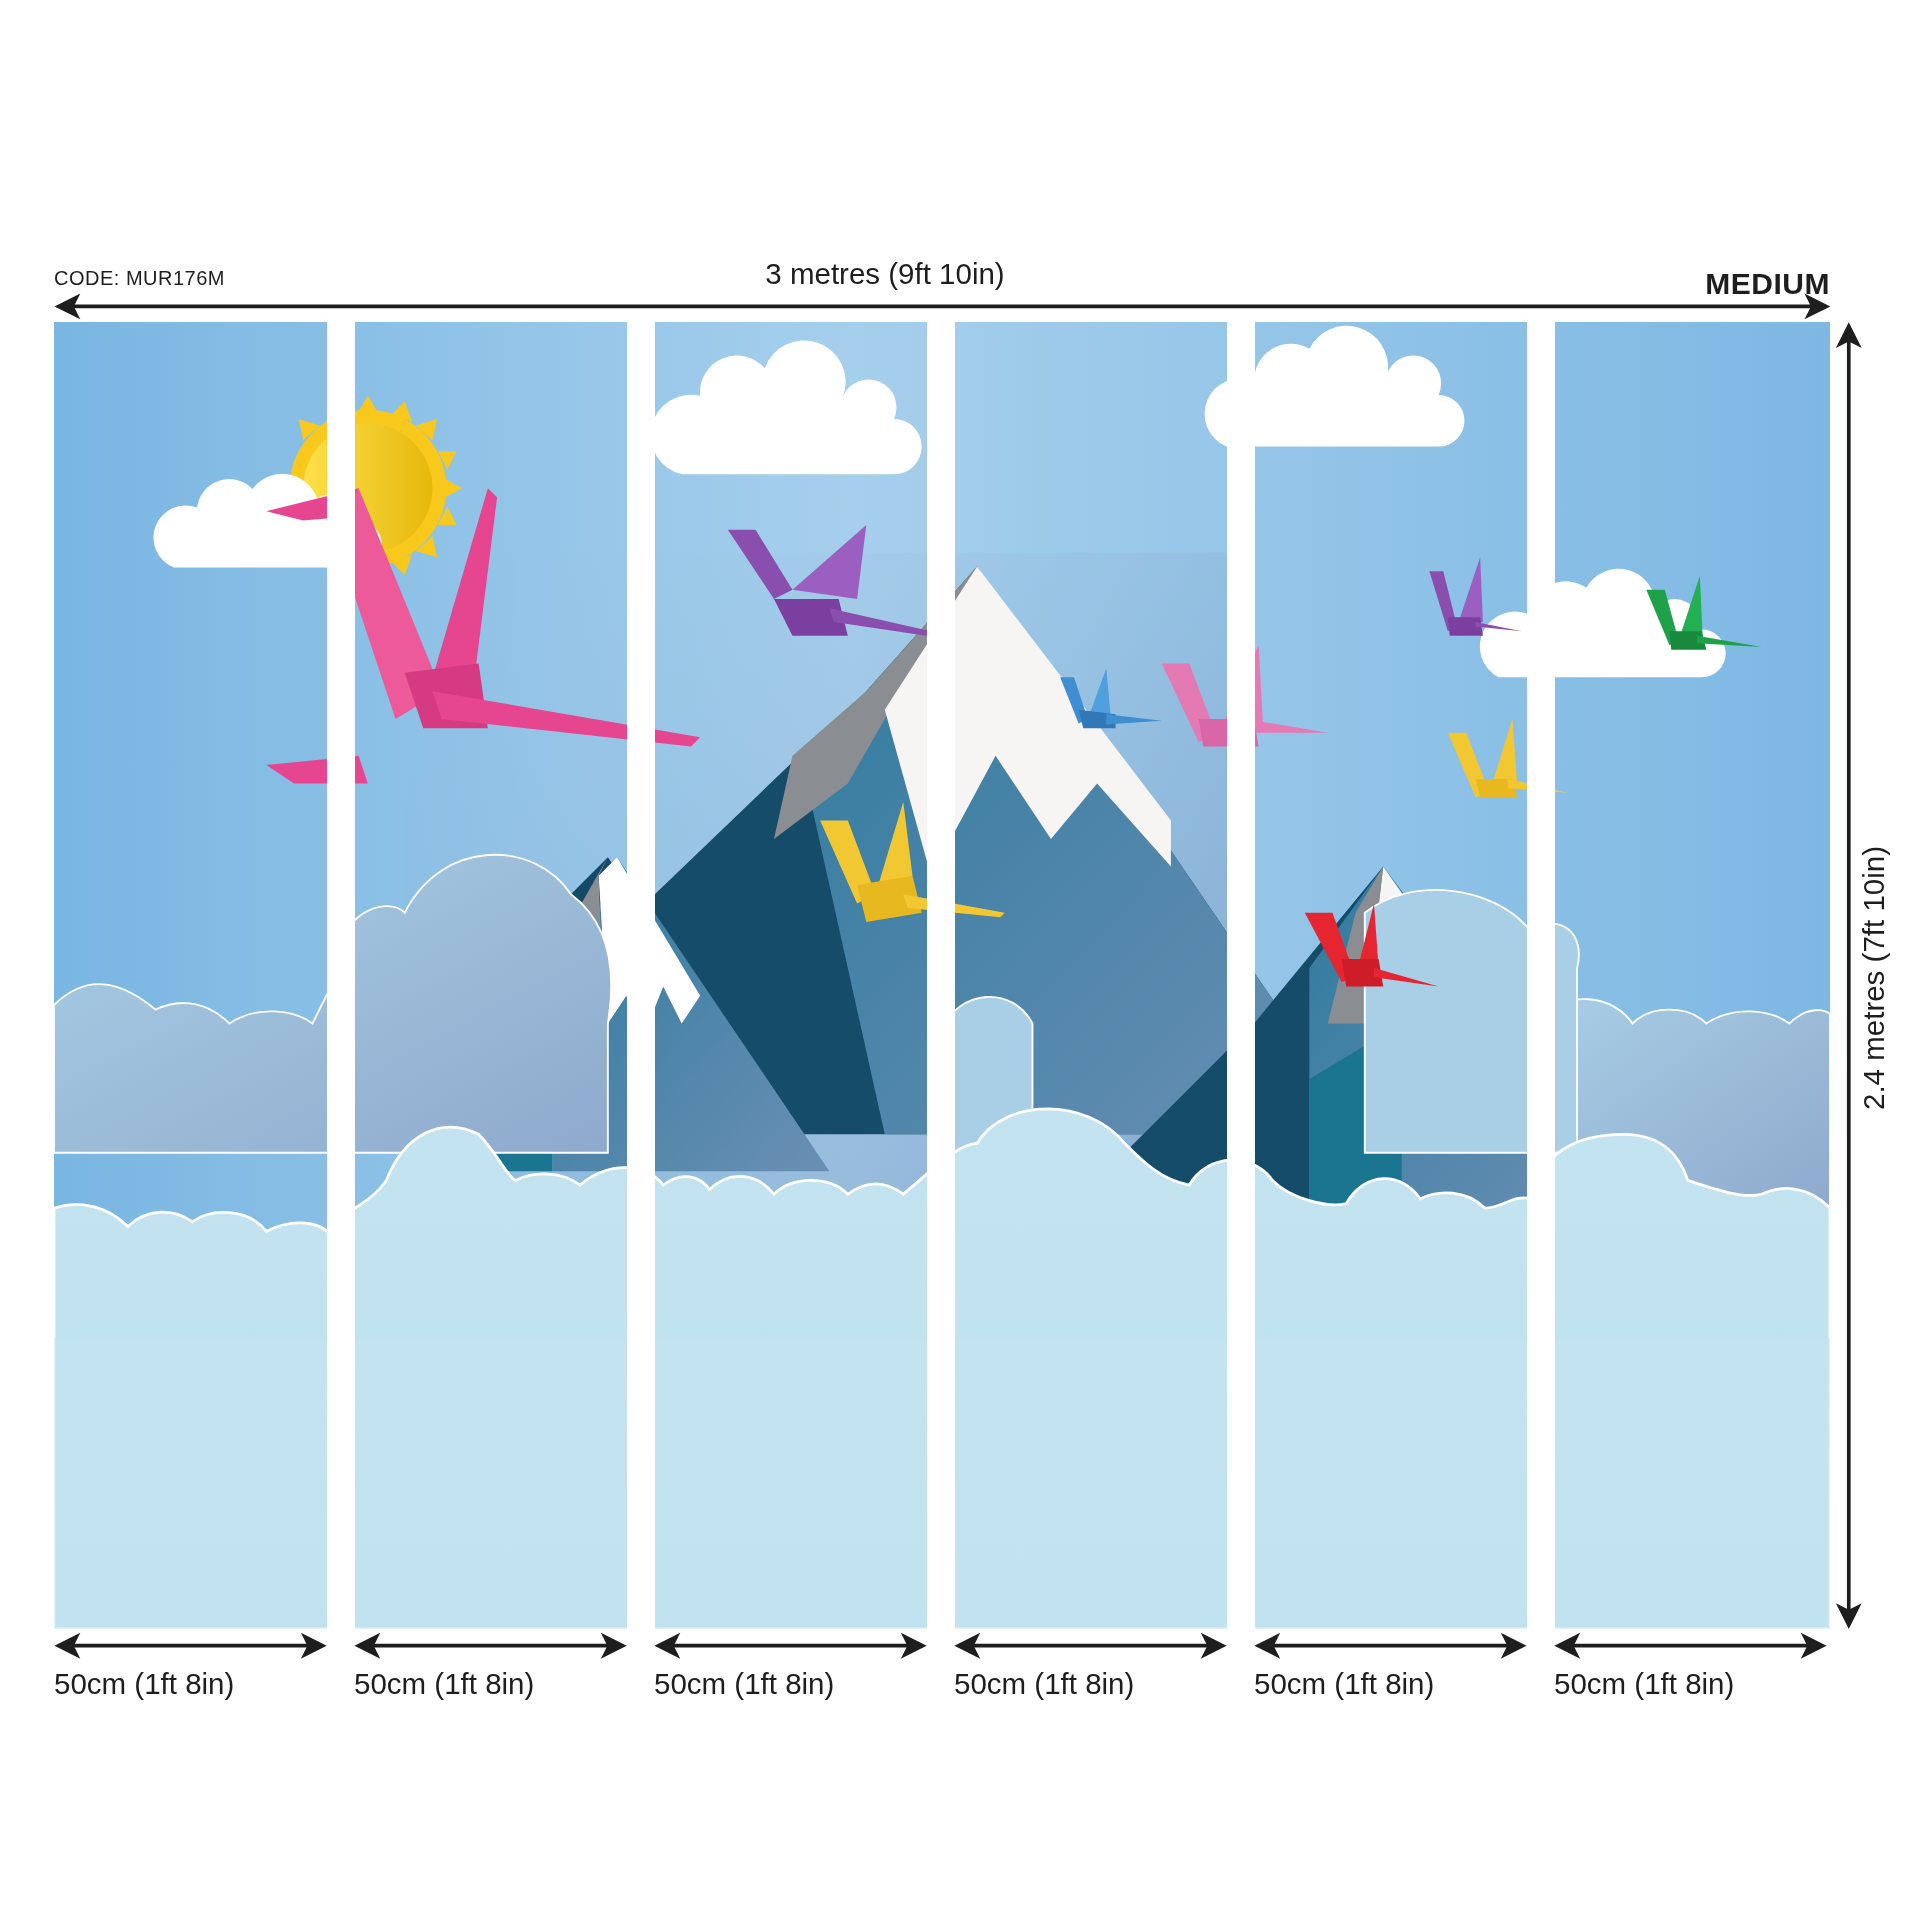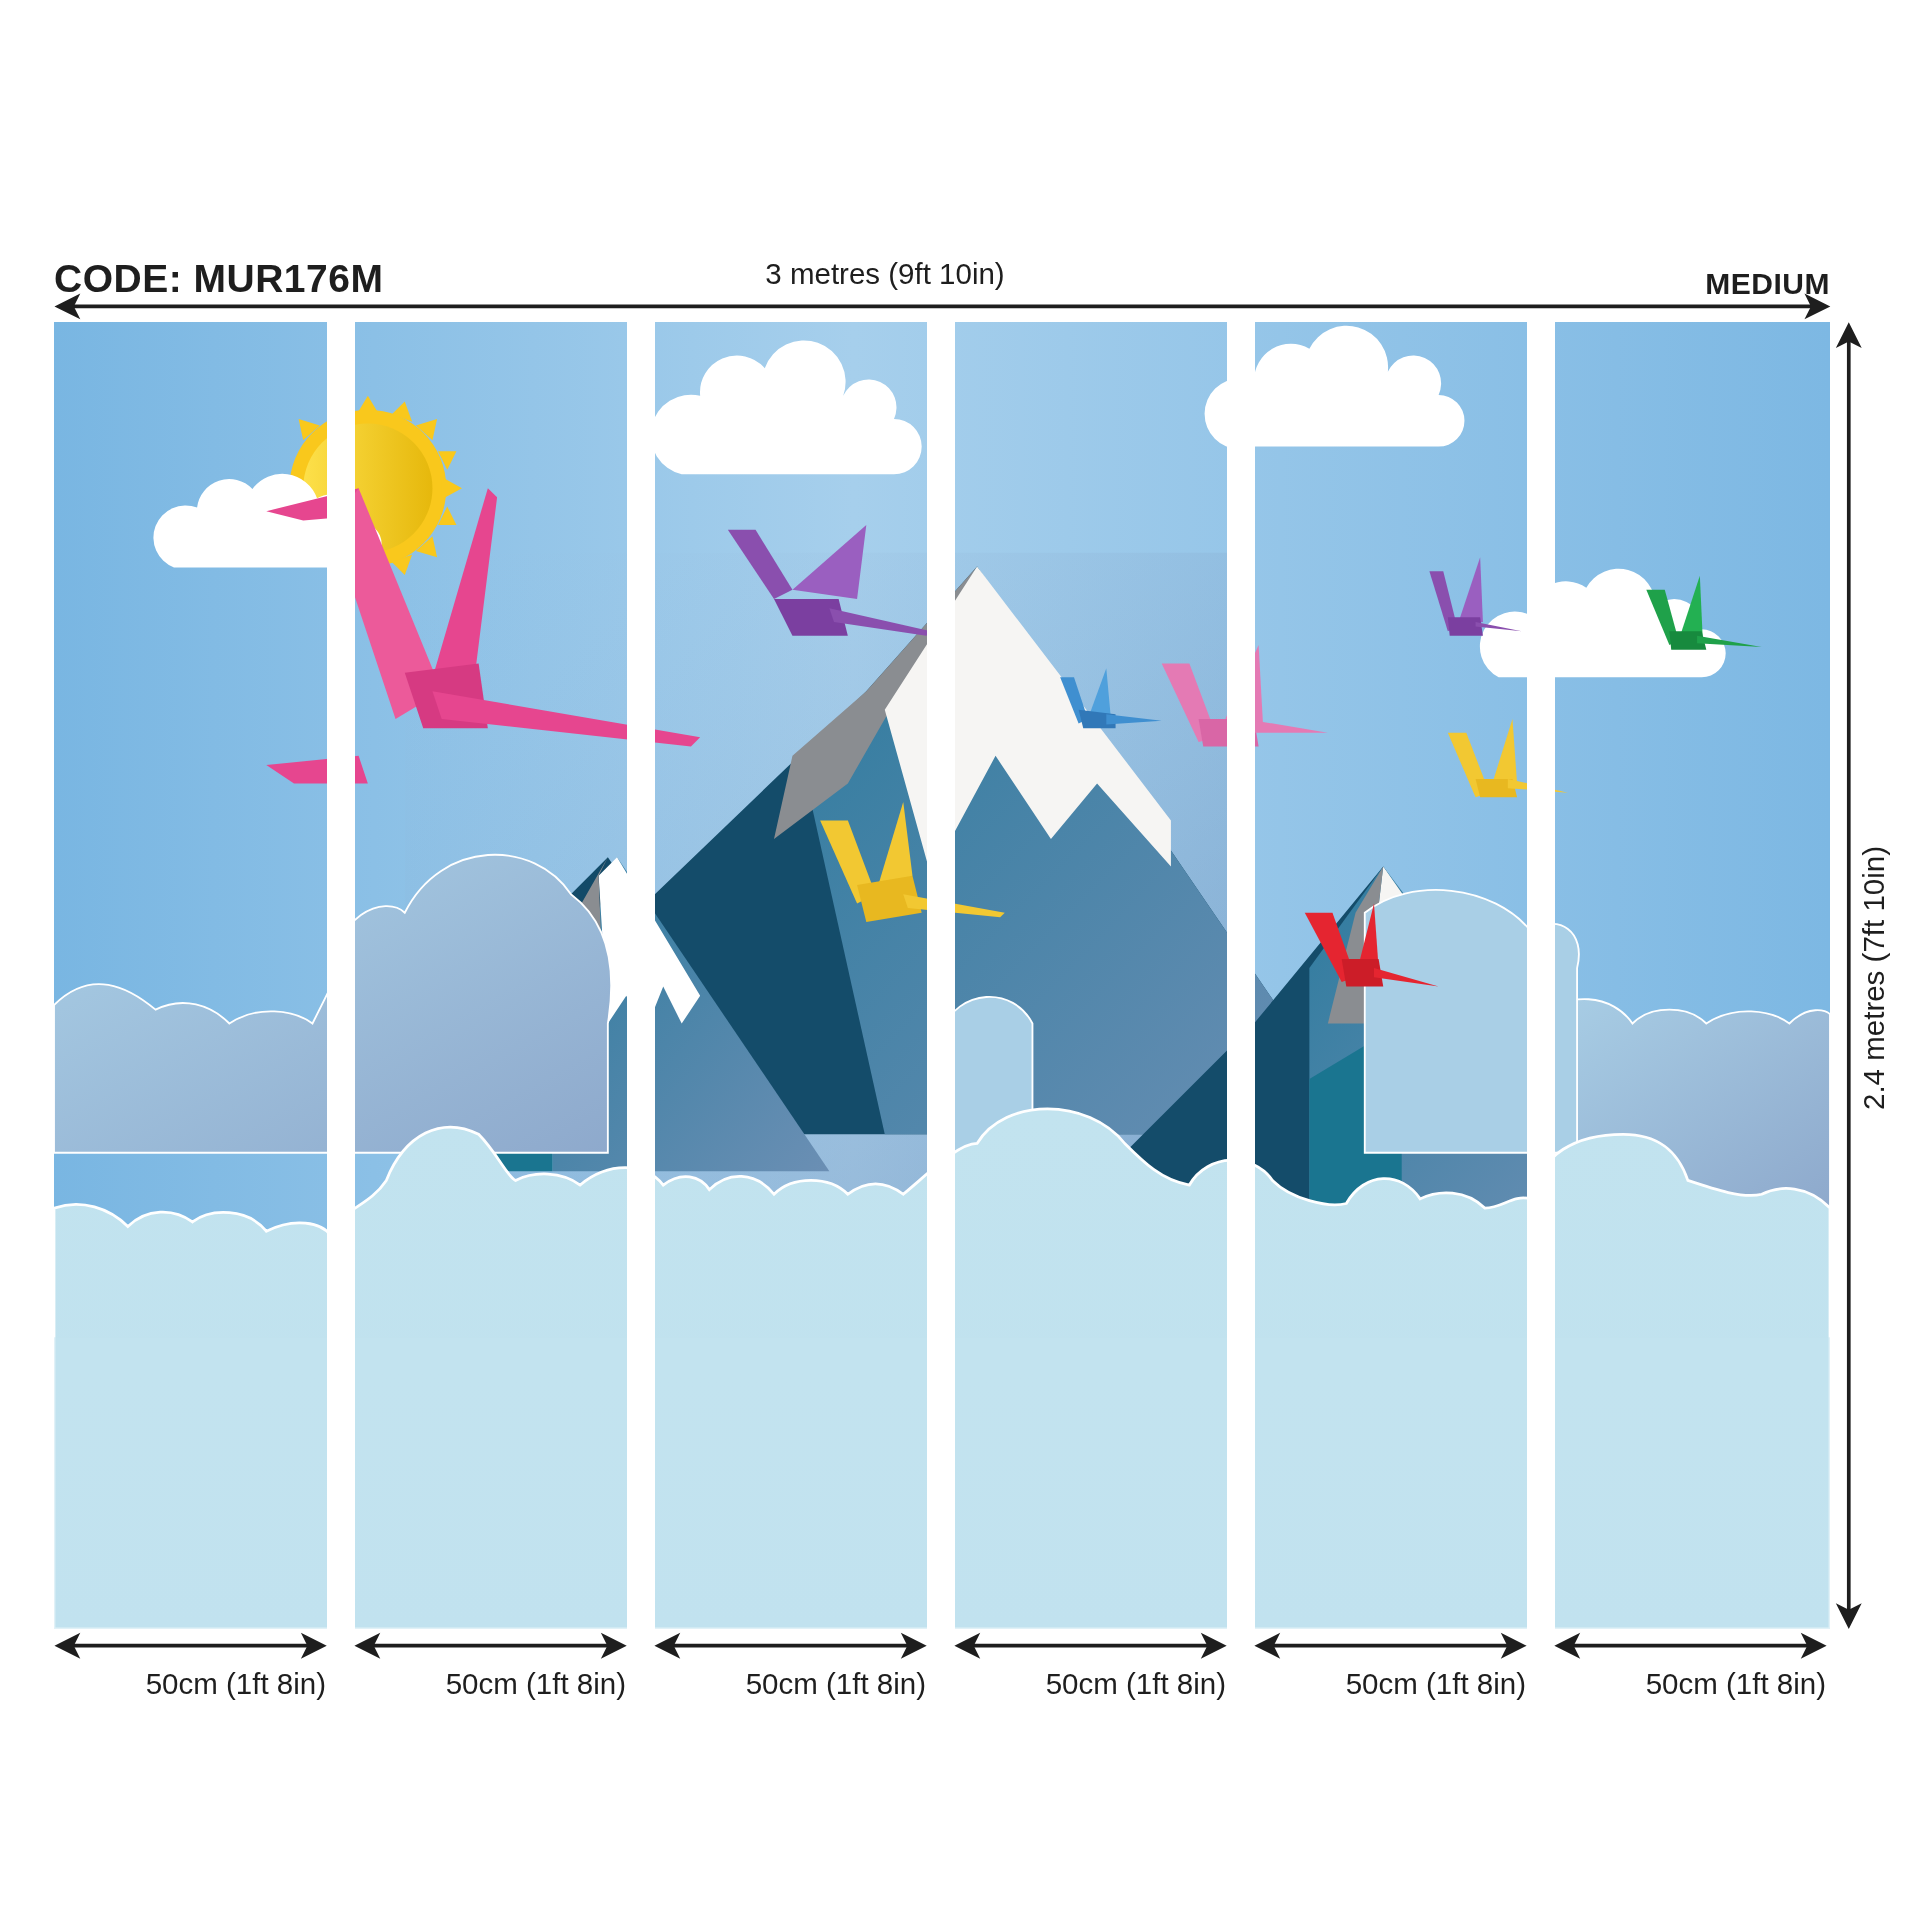--- a/index.html
+++ b/index.html
@@ -1,24 +1,24 @@
 <!DOCTYPE html>
 <html style="font-size:14.8px"><head>
 <meta charset="utf-8">
 <style>
   html, body { margin: 0; padding: 0; background: #ffffff; }
   body { width: 1930px; height: 1930px; position: relative; overflow: hidden; font-family: "Liberation Sans", "DejaVu Sans", sans-serif; color: #1e1e1e; }
   .abs { position: absolute; }
-  .code-label { left: 54px; top: 257px; font-size: 39px; font-weight: 700; letter-spacing: 0.5px; }
+  .code-label { left: 54px; top: 267px; font-size: 20px; font-weight: 400; letter-spacing: 0.5px; }
   .total-width-label { left: 0; width: 1825px; top: 257px; text-align: center; font-size: 29.5px; font-weight: 400; padding-right: 55px; box-sizing: border-box; }
   .size-label { right: 100px; top: 267px; font-size: 30px; font-weight: 700; letter-spacing: 0.5px; }
   .mural { left: 54px; top: 322px; width: 1776px; height: 1307px; }
   .gap { top: 314px; height: 1329px; width: 28px; background: #ffffff; }
   .height-label { left: 1874px; top: 978px; transform: translate(-50%, -50%) rotate(-90deg); font-size: 29.5px; white-space: nowrap; }
-  .panel-label { top: 1667px; width: 272px; text-align: right; font-size: 29.5px; white-space: nowrap; }
+  .panel-label { top: 1667px; width: 272px; text-align: left; font-size: 29.5px; white-space: nowrap; }
   svg.arrows { left: 0; top: 0; width: 1930px; height: 1930px; pointer-events: none; }
 </style>
 </head>
 <body>
 
 <div class="abs code-label">CODE: MUR176M</div>
 <div class="abs total-width-label">3 metres (9ft 10in)</div>
 <div class="abs size-label">MEDIUM</div>
 
 <svg class="abs mural" viewBox="0 0 1924 1416" preserveAspectRatio="none" xmlns="http://www.w3.org/2000/svg">

